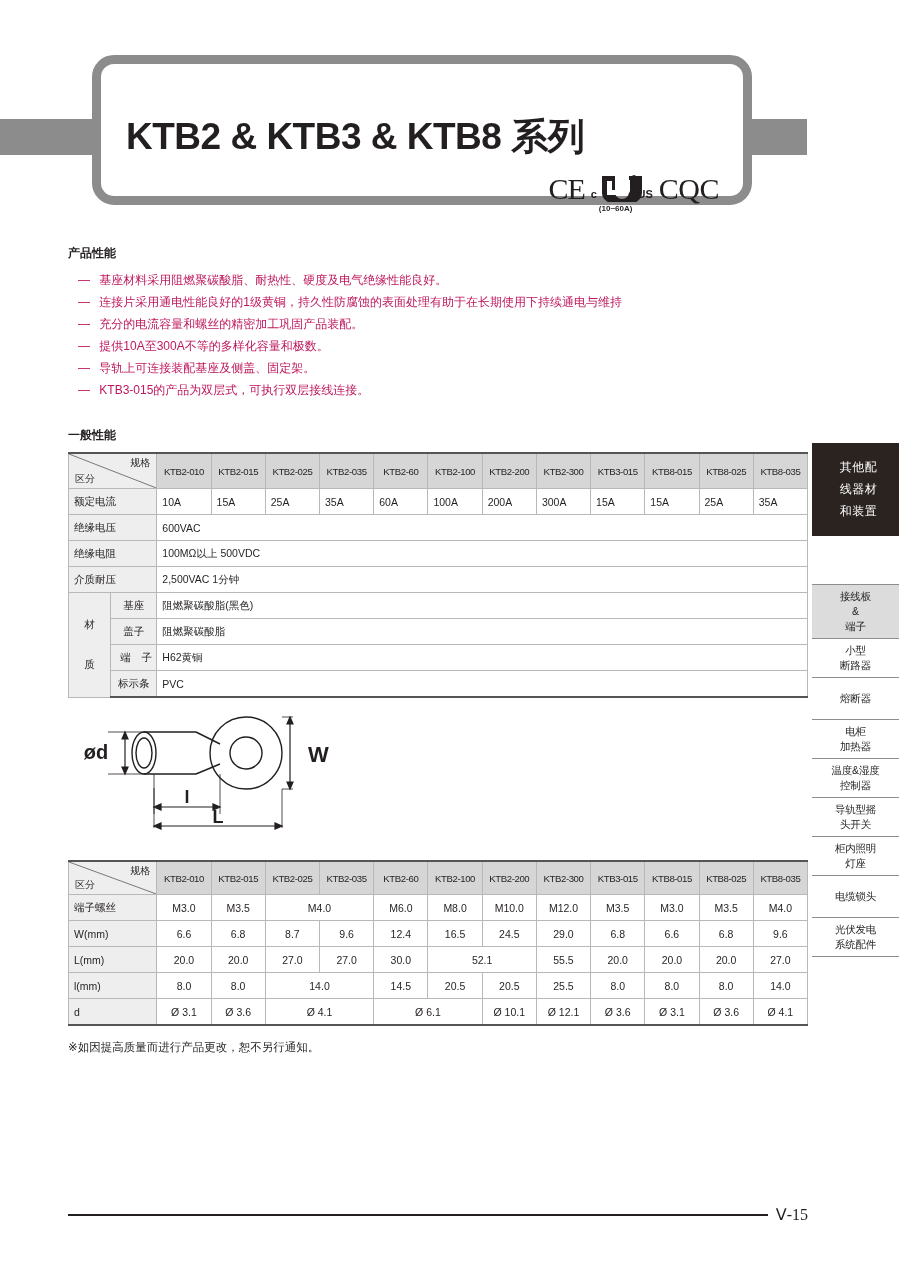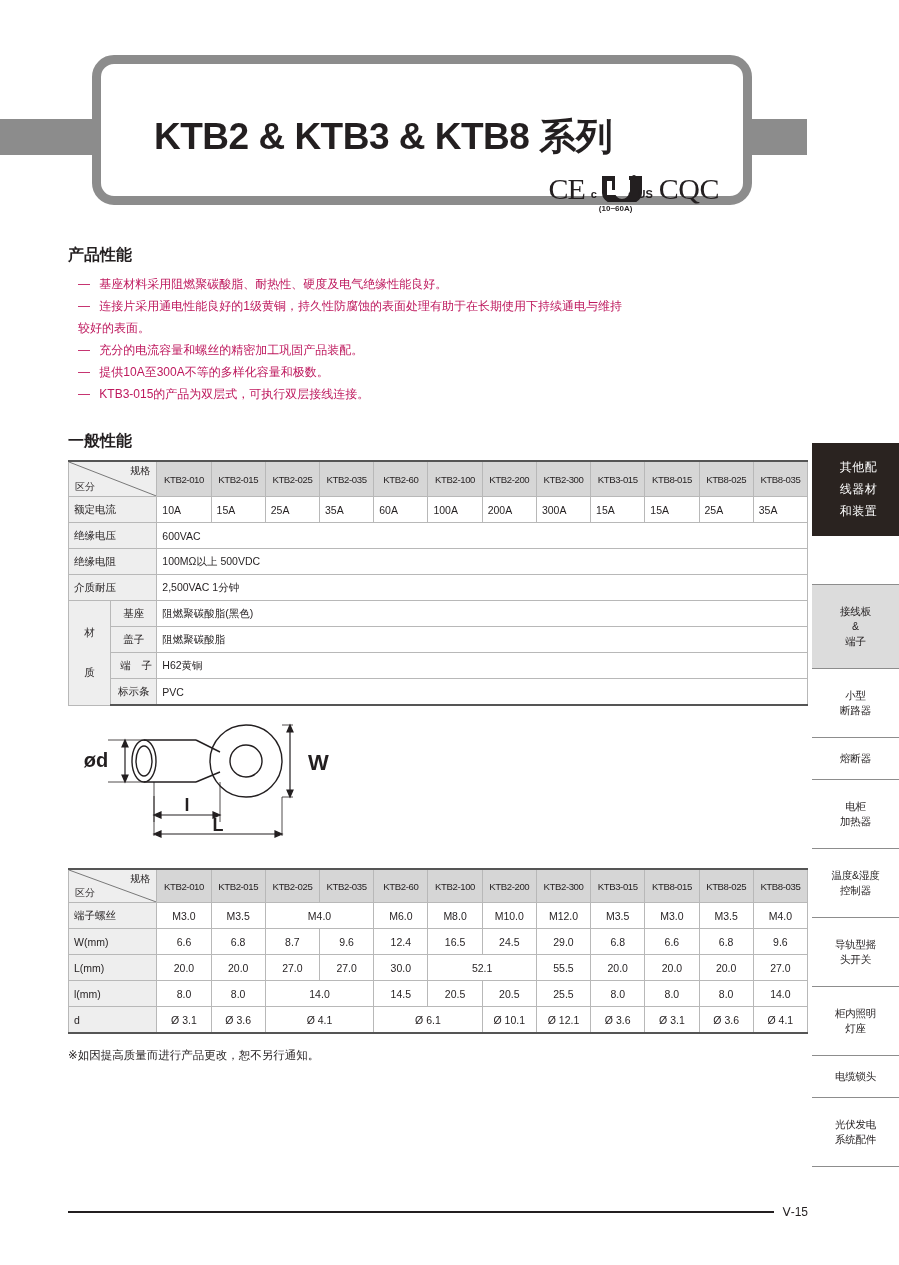--- a/index.html
+++ b/index.html
@@ -45,21 +45,20 @@
     z-index: 2;
   }
   .banner-title {
     position: absolute;
     left: 25px; top: 48px;
     font-size: 37px;
     font-weight: bold;
     letter-spacing: -0.5px;
     color: #231f20;
     white-space: nowrap;
-    margin-left: 28px;
   }
   .cert-row {
     position: absolute;
     right: 24px; top: 100px;
     display: flex;
     align-items: flex-end;
     gap: 6px;
     height: 40px;
   }
   .ce-mark {
@@ -106,21 +105,21 @@
     font-family: "Liberation Serif", serif;
   }
 
   
   #content {
     position: absolute;
     left: 68px; top: 245px;
     width: 740px;
   }
   .sec-head {
-    font-size: 16px;
+    font-size: 12px;
     font-weight: bold;
     margin: 0 0 8px 0;
     color: #231f20;
   }
   .feat-list {
     margin: 0 0 0 10px;
     padding: 0;
     list-style: none;
   }
   .feat-list li {
@@ -229,22 +228,22 @@
     display: flex;
     align-items: center;
     gap: 8px;
   }
   #footer .rule {
     flex: 1;
     height: 0;
     border-top: 2px solid #231f20;
   }
   #footer .pg {
-    font-family: Liberation Sans, sans-serif;
-    font-size: 12px;
+    font-family: Liberation Serif, serif;
+    font-size: 16px;
     white-space: nowrap;
   }
 
   
   #sidebar {
     position: absolute;
     left: 812px; top: 443px;
     width: 87px;
   }
   .side-active {
@@ -257,21 +256,21 @@
     letter-spacing: 0.5px;
   }
   .side-list {
     margin-top: 48px;
   }
   .side-item {
     text-align: center;
     font-size: 10.5px;
     line-height: 15px;
     color: #231f20;
-    padding: 19px 0;
+    padding: 4px 0;
     border-bottom: 1px solid #8d8d8d;
     letter-spacing: -0.2px;
   }
   .side-item.sel {
     background: #dcdcdc;
     border-top: 1px solid #8d8d8d;
   }
   .side-item.tall { padding: 13px 0; }
 </style>
 </head>
@@ -299,23 +298,23 @@
     </div>
   </div>
 </div>
 
 <div id="content">
 
   <h2 class="sec-head">产品性能</h2>
   <ul class="feat-list">
     <li>基座材料采用阻燃聚碳酸脂、耐热性、硬度及电气绝缘性能良好。</li>
     <li>连接片采用通电性能良好的1级黄铜，持久性防腐蚀的表面处理有助于在长期使用下持续通电与维持</li>
-    <li class="feat-cont">较好的表面。</li>
     <li>充分的电流容量和螺丝的精密加工巩固产品装配。</li>
     <li>提供10A至300A不等的多样化容量和极数。</li>
+    <li>导轨上可连接装配基座及侧盖、固定架。</li>
     <li>KTB3-015的产品为双层式，可执行双层接线连接。</li>
   </ul>
 
   <h2 class="sec-head" style="margin-top:26px;">一般性能</h2>
   <table class="spec">
     <colgroup>
       <col style="width:42px">
         <col style="width:46px">
       <col style="width:54px">
         <col style="width:54px">

